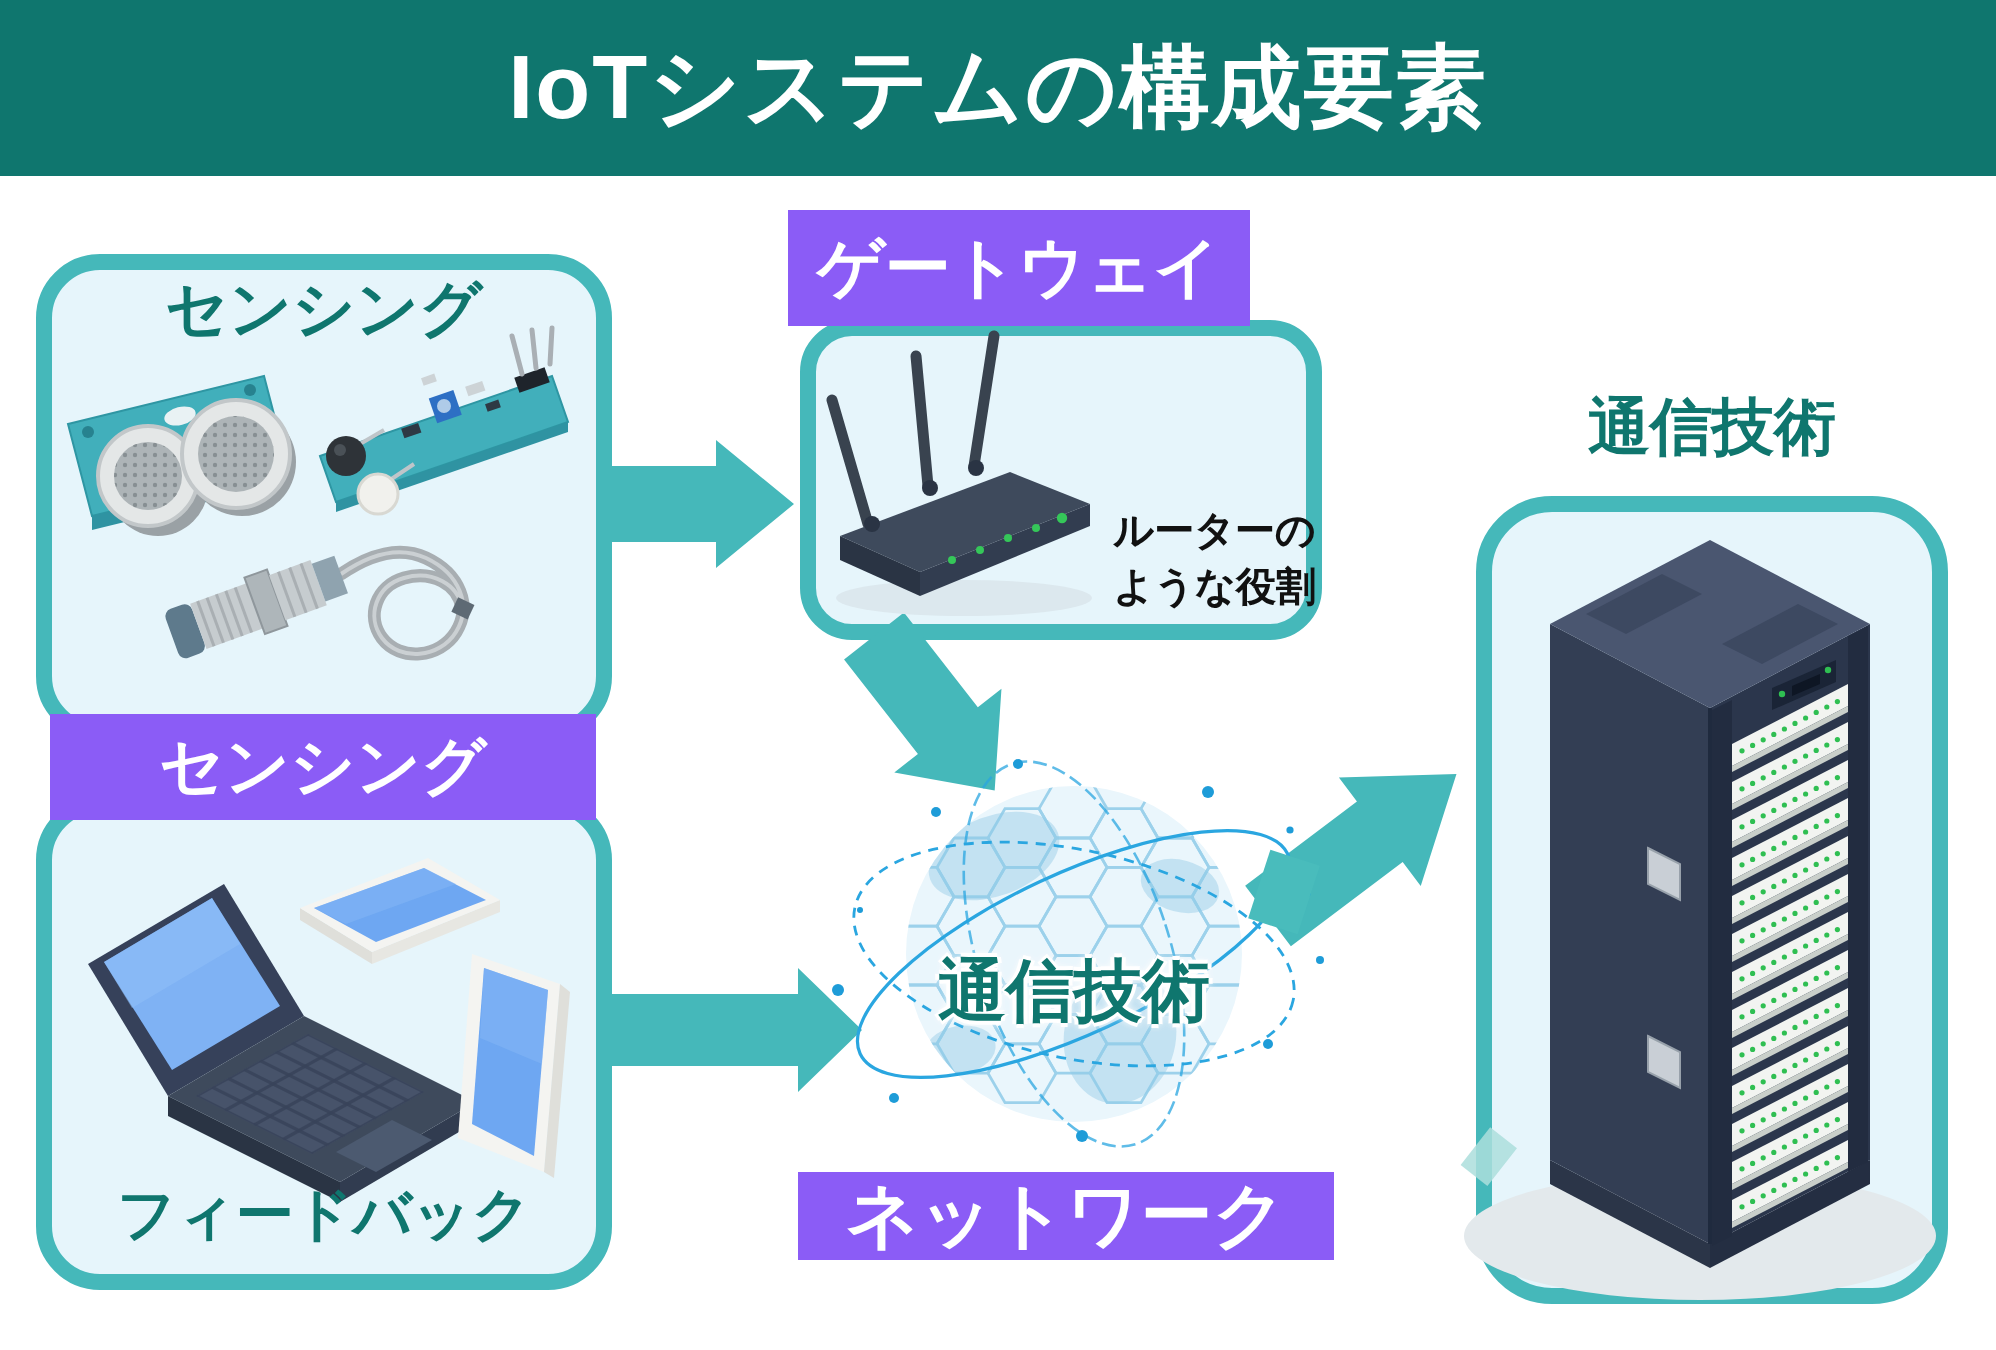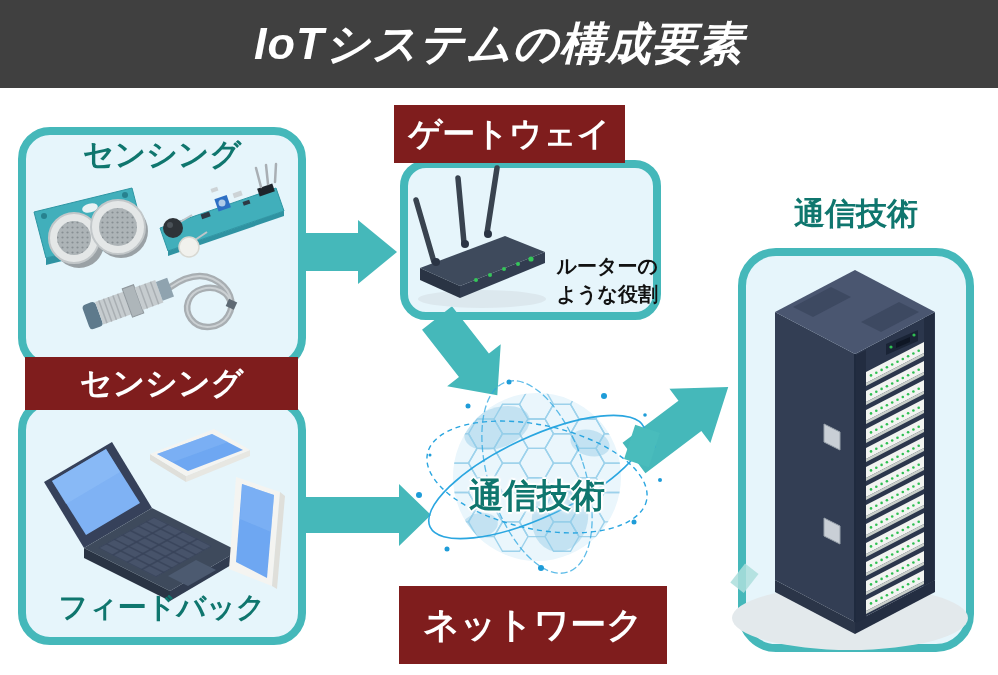--- a/index.html
+++ b/index.html
@@ -1,30 +1,30 @@
 <!DOCTYPE html>
 <html><head>
 <meta charset="utf-8">
 <style>
   html,body{margin:0;padding:0;background:#ffffff;}
   .canvas{position:relative;width:998px;height:675px;background:#ffffff;overflow:hidden;
           font-family:"Liberation Sans","DejaVu Sans",sans-serif;}
-  .header{position:absolute;left:0;top:0;width:998px;height:88px;background:#404040;
-          display:flex;align-items:center;justify-content:center;z-index:6;font-style:italic;}
+  .header{position:absolute;left:0;top:0;width:998px;height:88px;background:#0f766e;
+          display:flex;align-items:center;justify-content:center;z-index:6;}
   .header .title{color:#ffffff;font-size:45px;font-weight:800;letter-spacing:1px;}
   .panel{position:absolute;background:#E6F5FB;border:8px solid #45B8BA;box-sizing:border-box;z-index:1;}
   #sensing-box{left:18px;top:127px;width:288px;height:243px;border-radius:32px;}
   #device-box{left:18px;top:398px;width:288px;height:247px;border-radius:32px;}
   #gateway-box{left:400px;top:160px;width:261px;height:160px;border-radius:26px;}
   #server-box{left:738px;top:248px;width:236px;height:404px;border-radius:38px;}
-  .banner{position:absolute;background:#7f1d1d;color:#ffffff;display:flex;align-items:center;
+  .banner{position:absolute;background:#8b5cf6;color:#ffffff;display:flex;align-items:center;
           justify-content:center;font-weight:800;z-index:4;}
   #device-banner{left:25px;top:357px;width:273px;height:53px;font-size:32px;}
   #gateway-banner{left:394px;top:105px;width:231px;height:58px;font-size:33px;}
-  #network-banner{left:399px;top:586px;width:268px;height:78px;font-size:36px;}
+  #network-banner{left:399px;top:586px;width:268px;height:44px;font-size:36px;}
   .label-dark{position:absolute;color:#0f766e;font-weight:800;text-align:center;z-index:3;}
   #sensing-label{left:18px;top:134px;width:288px;font-size:31px;}
   #feedback-label{left:18px;top:588px;width:288px;font-size:29px;}
   #server-label{left:738px;top:193px;width:236px;font-size:31px;}
   #comm-label{left:417px;top:473px;width:240px;font-size:34px;
       text-shadow:0 0 5px #fff,0 0 5px #fff,2px 0 0 #fff,-2px 0 0 #fff,0 2px 0 #fff,0 -2px 0 #fff;}
   #router-note{position:absolute;left:524px;top:252px;width:134px;font-size:20px;font-weight:700;
       color:#111111;line-height:28px;text-align:right;z-index:3;}
   #art{position:absolute;left:0;top:0;z-index:2;pointer-events:none;}
 </style>

